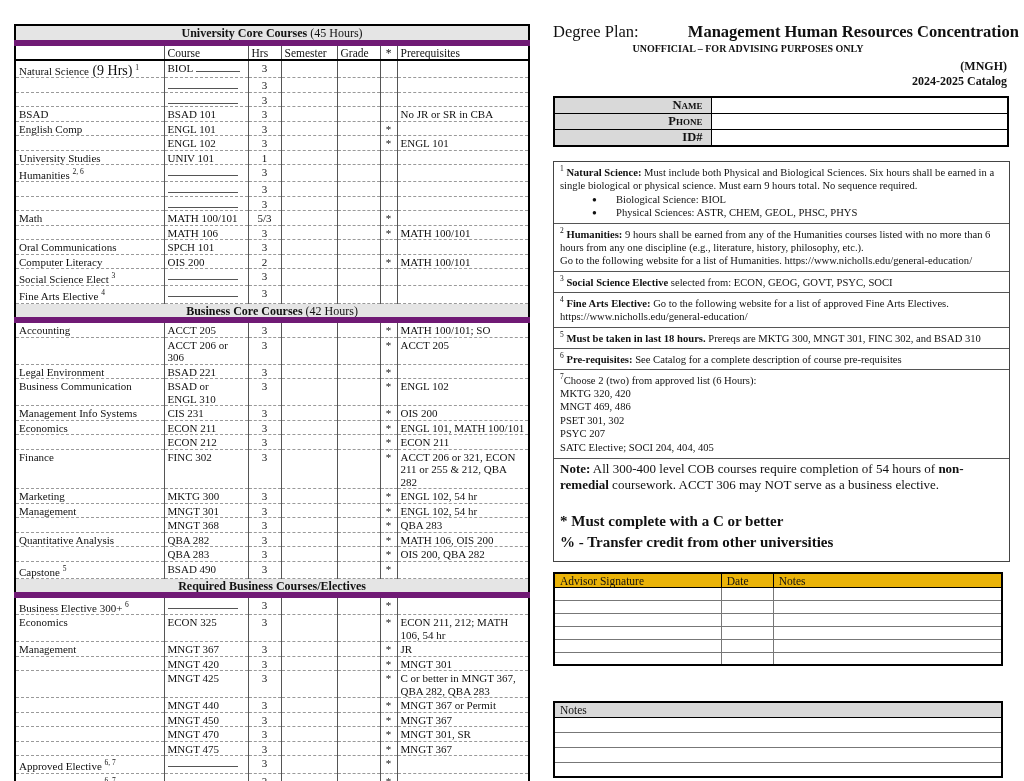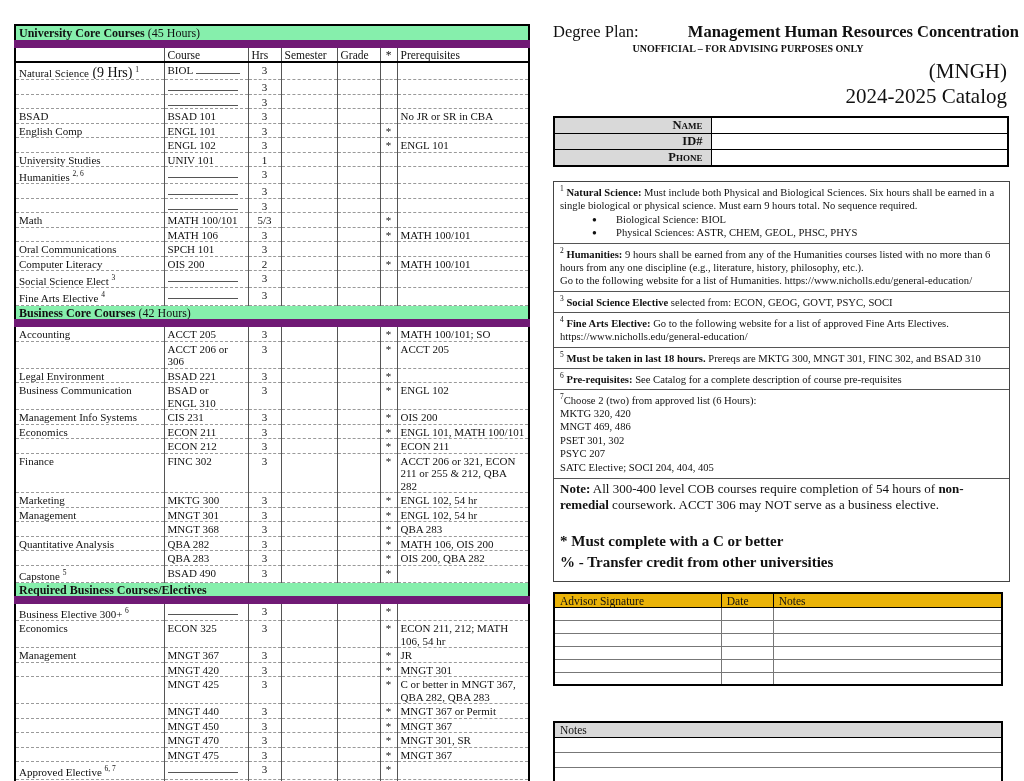--- a/index.html
+++ b/index.html
@@ -7,37 +7,37 @@
               font-family:"Liberation Serif", serif; color:#111; }
 
   
   .left-panel { position:absolute; left:14px; top:24px; width:514px; }
   table.course { border-collapse:collapse; table-layout:fixed; width:514px;
                  border:2px solid #000; font-size:11px; }
   table.course td { border-left:1px solid #555; border-top:1px dashed #9a9a9a;
                     padding:1px 3px 0 3px; height:14px; line-height:12.5px;
                     vertical-align:top; overflow:hidden; }
   table.course td:first-child { border-left:none; }
-  td.bar { background:#86efac; font-size:12px;
-           border-top:2px solid #000; border-bottom:8px solid #701a75; height:16px; }
+  td.bar { background:#e5e5e5; text-align:center; font-size:12px;
+           border-top:2px solid #000; border-bottom:6px solid #701a75; height:16px; }
   tr.colhead td { border-bottom:2px solid #000; font-size:11.5px; height:15px; }
   .c-hrs { text-align:center; }
   .c-star { text-align:center; }
   .c-crs { white-space:pre-line; }
   .sm { font-size:14px; }
   table.course sup, .fn sup { font-size:7.5px; }
   .blank { display:inline-block; width:70px; height:10px; border-bottom:1px solid #555; }
   .blank.shortb { width:44px; margin-left:3px; }
 
   
   .right-panel { position:absolute; left:553px; top:22px; width:460px; }
   .title-line { font-size:16.5px; text-align:center; white-space:nowrap; }
   .title-line b { font-weight:bold;margin-left:45px; }
   .subtitle { font-size:10px; font-weight:bold; text-align:center; padding-right:70px; margin-top:1px; }
-  .code-line, .catalog-line { font-size:21px; font-weight:normal; text-align:right; padding-right:6px; }
+  .code-line, .catalog-line { font-size:12px; font-weight:bold; text-align:right; padding-right:6px; }
   .code-line { margin-top:5px; }
 
   table.student { border-collapse:collapse; width:456px; margin-top:7px; border:2px solid #000; }
   table.student td { border:1px solid #000; height:16px; font-size:12.5px; }
   td.stu-label { width:157px; background:#d9d9d9; text-align:right; padding-right:8px;
                  font-variant:small-caps; font-weight:bold; }
 
   .fn-box { border:1px solid #444; width:457px; margin-top:14px; }
   .fn { border-top:1px solid #555; padding:2px 6px 3px 6px; font-size:10.6px; line-height:1.28; }
   .fn:first-child { border-top:none; }
@@ -470,25 +470,25 @@
   <div class="code-line">(MNGH)</div>
   <div class="catalog-line">2024-2025 Catalog</div>
 
   <table class="student">
     <tbody id="student-tbody">
         <tr>
           <td class="stu-label">Name</td>
           <td></td>
         </tr>
         <tr>
+          <td class="stu-label">Phone</td>
+          <td></td>
+        </tr>
+        <tr>
           <td class="stu-label">ID#</td>
-          <td></td>
-        </tr>
-        <tr>
-          <td class="stu-label">Phone</td>
           <td></td>
         </tr>
       </tbody>
   </table>
 
   <div class="fn-box" id="footnote-box">
       <div class="fn"><sup>1</sup> <span class="b">Natural Science:</span><span>  Must include both Physical and Biological Sciences.  Six hours shall be earned in a single biological or physical science.  Must earn 9 hours total.  No sequence required.</span><div class="fn-bullet"><span class="dot">●</span>Biological Science:   BIOL</div><div class="fn-bullet"><span class="dot">●</span>Physical Sciences:   ASTR, CHEM, GEOL, PHSC, PHYS</div></div>
       <div class="fn"><sup>2</sup> <span class="b">Humanities:</span><span> 9 hours shall be earned from any of the Humanities courses listed with no more than 6 hours from any one discipline (e.g., literature, history, philosophy, etc.).</span><div class="fn-line">Go to the following website for a list of Humanities.  https://www.nicholls.edu/general-education/</div></div>
       <div class="fn"><sup>3</sup> <span class="b">Social Science Elective</span><span> selected from:  ECON, GEOG, GOVT, PSYC, SOCI</span></div>
       <div class="fn"><sup>4</sup> <span class="b">Fine Arts Elective:</span><span> Go to the following website for a list of approved Fine Arts Electives.</span><div class="fn-line">https://www.nicholls.edu/general-education/</div></div>

